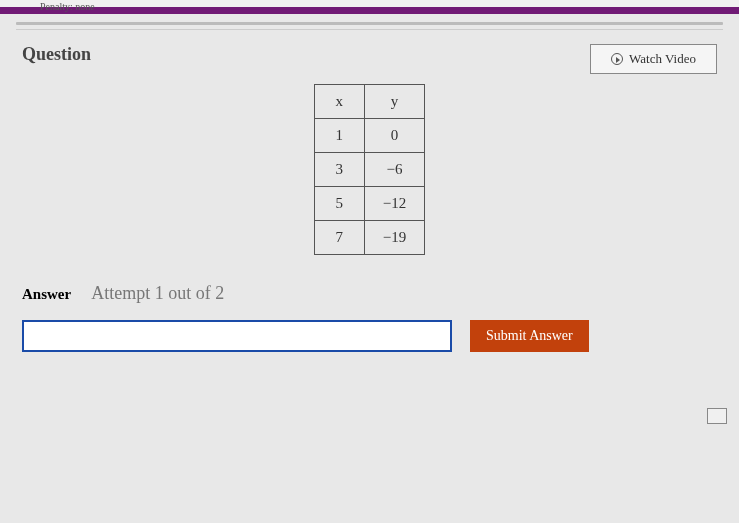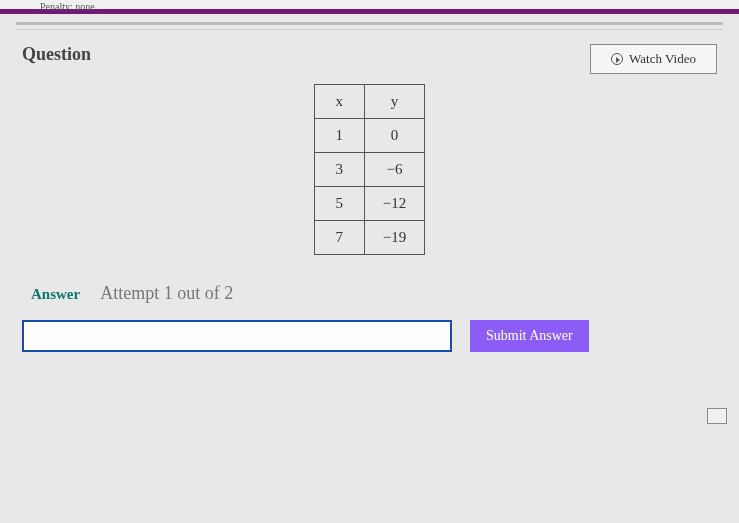--- a/index.html
+++ b/index.html
@@ -8,21 +8,21 @@
       background: #e8e8e8;
       width: 739px;
       height: 523px;
       overflow: hidden;
       color: #333;
       position: relative;
     }
     .top-bar {
       height: 14px;
       background: #f0f0f0;
-      border-bottom: 5px solid #701a75;
+      border-bottom: 7px solid #701a75;
       font-size: 10px;
       padding-left: 40px;
       color: #555;
       line-height: 14px;
     }
     .divider-thick {
       height: 3px;
       background: #bbb;
       margin: 8px 16px 2px 16px;
       border-radius: 1px;
@@ -98,22 +98,21 @@
       font-size: 15px;
       min-width: 50px;
       font-weight: normal;
     }
     .answer-section {
       margin-top: 10px;
     }
     .answer-label {
       font-size: 15px;
       font-weight: bold;
-      color: #0f766e;
-      margin-left: 9px;
+      color: #000000;
     }
     .attempt-text {
       font-size: 18px;
       color: #777;
       margin-left: 16px;
       font-weight: normal;
     }
     .answer-row {
       display: flex;
       gap: 18px;
@@ -123,21 +122,21 @@
     .answer-input {
       flex: 0 0 430px;
       height: 32px;
       border: 2px solid #1a4ba8;
       background: #fff;
       padding: 4px 8px;
       font-size: 14px;
       font-family: inherit;
     }
     .btn-submit {
-      background: #8b5cf6;
+      background: #c2410c;
       color: #fff;
       border: none;
       padding: 8px 16px;
       font-size: 14px;
       cursor: pointer;
       font-family: inherit;
     }
     .side-icon {
       position: absolute;
       right: 12px;

